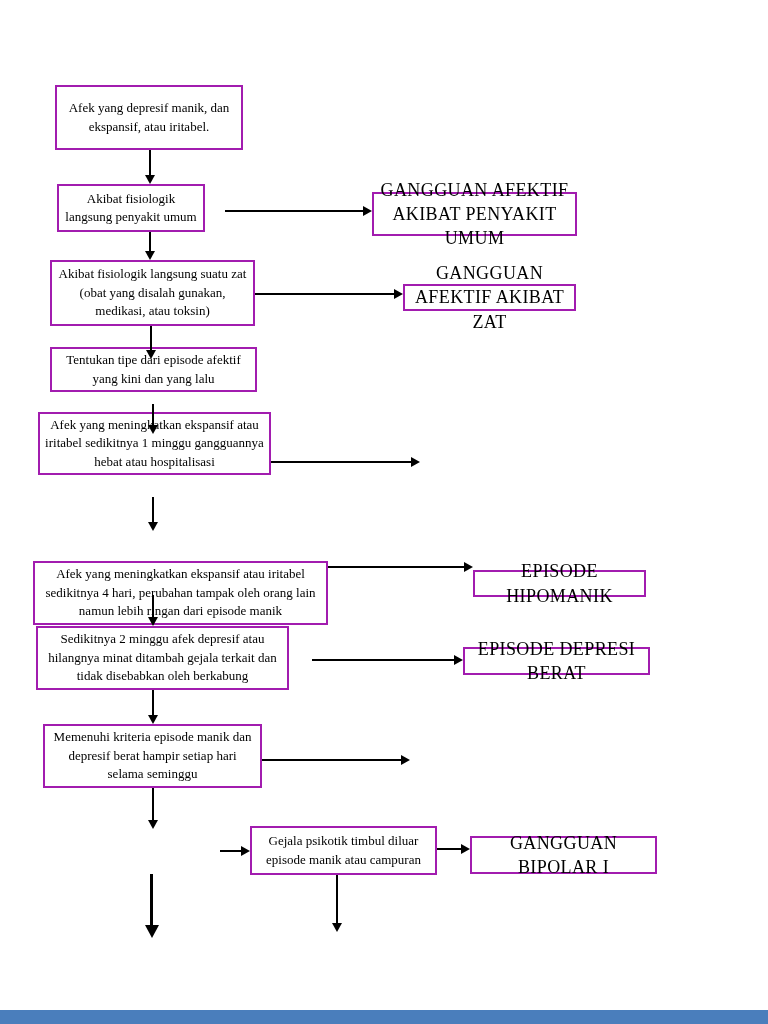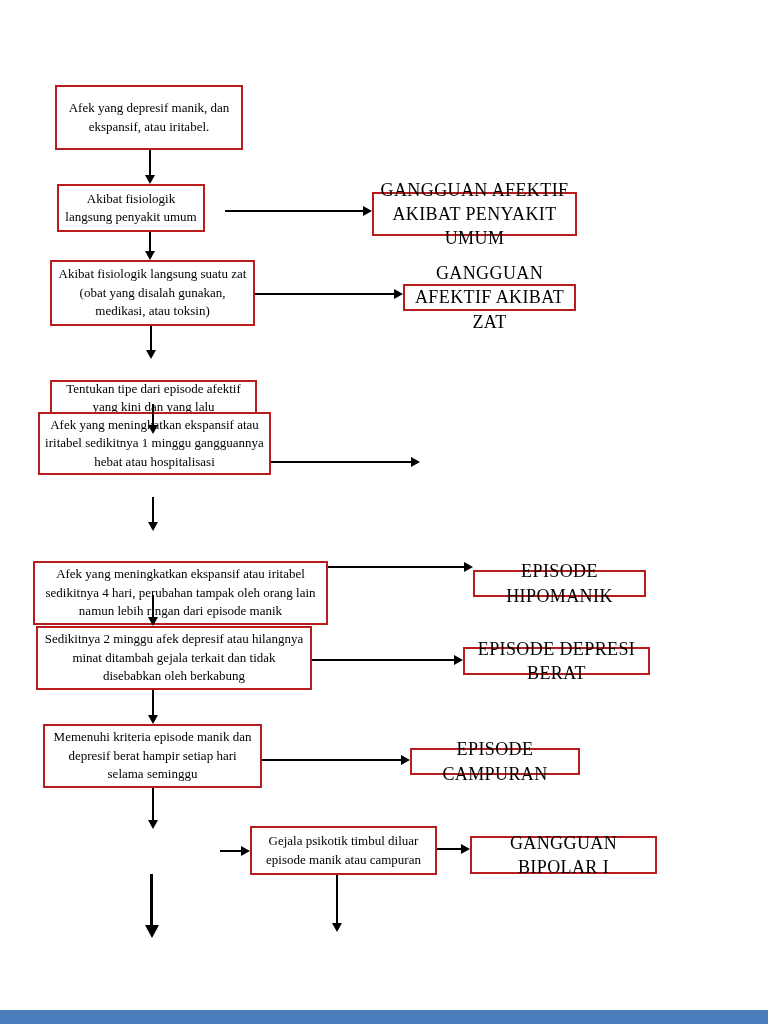--- a/index.html
+++ b/index.html
@@ -11,21 +11,21 @@
   }
   .page {
     position: relative;
     width: 768px; height: 1024px;
     background: #ffffff;
     overflow: hidden;
   }
   .box {
     position: absolute;
     box-sizing: border-box;
-    border: 2px solid #b91c1c;
+    border: 2px solid #a21caf;
     background: #ffffff;
     display: flex;
     align-items: center;
     justify-content: center;
     text-align: center;
     font-size: 13px;
     line-height: 1.42;
     padding: 2px 5px;
   }
   .outcome {
@@ -79,43 +79,42 @@
 <body>
 
 <div class="page">
 
   <div class="box" style="left:55px;top:85px;width:188px;height:65px">Afek yang depresif manik, dan ekspansif, atau iritabel.</div>
 
   <div class="box" style="left:57px;top:184px;width:148px;height:48px">Akibat fisiologik langsung penyakit umum</div>
 
   <div class="box" style="left:50px;top:260px;width:205px;height:66px">Akibat fisiologik langsung suatu zat (obat yang disalah gunakan, medikasi, atau toksin)</div>
 
-  <div class="box" style="left:50px;top:380px;width:207px;height:36px">Tentukan tipe dari episode afektif yang kini dan yang lalu</div>
+  <div class="box" style="left:50px;top:347px;width:207px;height:45px">Tentukan tipe dari episode afektif yang kini dan yang lalu</div>
 
   <div class="box" style="left:38px;top:412px;width:233px;height:63px">Afek yang meningkatkan ekspansif atau iritabel sedikitnya 1 minggu gangguannya hebat atau hospitalisasi</div>
 
   <div class="box" style="left:33px;top:561px;width:295px;height:64px">Afek yang meningkatkan ekspansif atau iritabel sedikitnya 4 hari, perubahan tampak oleh orang lain namun lebih ringan dari episode manik</div>
 
-  <div class="box" style="left:36px;top:626px;width:276px;height:64px">Sedikitnya 2 minggu afek depresif atau hilangnya minat ditambah gejala terkait dan tidak disebabkan oleh berkabung</div>
+  <div class="box" style="left:36px;top:626px;width:253px;height:64px">Sedikitnya 2 minggu afek depresif atau hilangnya minat ditambah gejala terkait dan tidak disebabkan oleh berkabung</div>
 
   <div class="box" style="left:43px;top:724px;width:219px;height:64px">Memenuhi kriteria episode manik dan depresif berat hampir setiap hari selama seminggu</div>
 
 
   <div class="box" style="left:250px;top:826px;width:187px;height:49px">Gejala psikotik timbul diluar episode manik atau campuran</div>
 
   <div class="box outcome" style="left:372px;top:192px;width:205px;height:44px">GANGGUAN AFEKTIF AKIBAT PENYAKIT UMUM</div>
 
   <div class="box outcome" style="left:403px;top:284px;width:173px;height:27px">GANGGUAN AFEKTIF AKIBAT ZAT</div>
 
 
   <div class="box outcome" style="left:473px;top:570px;width:173px;height:27px">EPISODE HIPOMANIK</div>
 
   <div class="box outcome" style="left:463px;top:647px;width:187px;height:28px">EPISODE DEPRESI BERAT</div>
 
-  <div class="box outcome" style="left:410px;top:748px;width:170px;height:27px">EPISODE CAMPURAN</div>
 
   <div class="box outcome" style="left:470px;top:836px;width:187px;height:38px">GANGGUAN BIPOLAR I</div>
 
   <div class="vline" style="left:149px;top:150px;height:25px">
       <span class="head-d"></span>
     </div>
   <div class="vline" style="left:149px;top:232px;height:19px">
       <span class="head-d"></span>
     </div>
   <div class="vline" style="left:150px;top:326px;height:24px">

